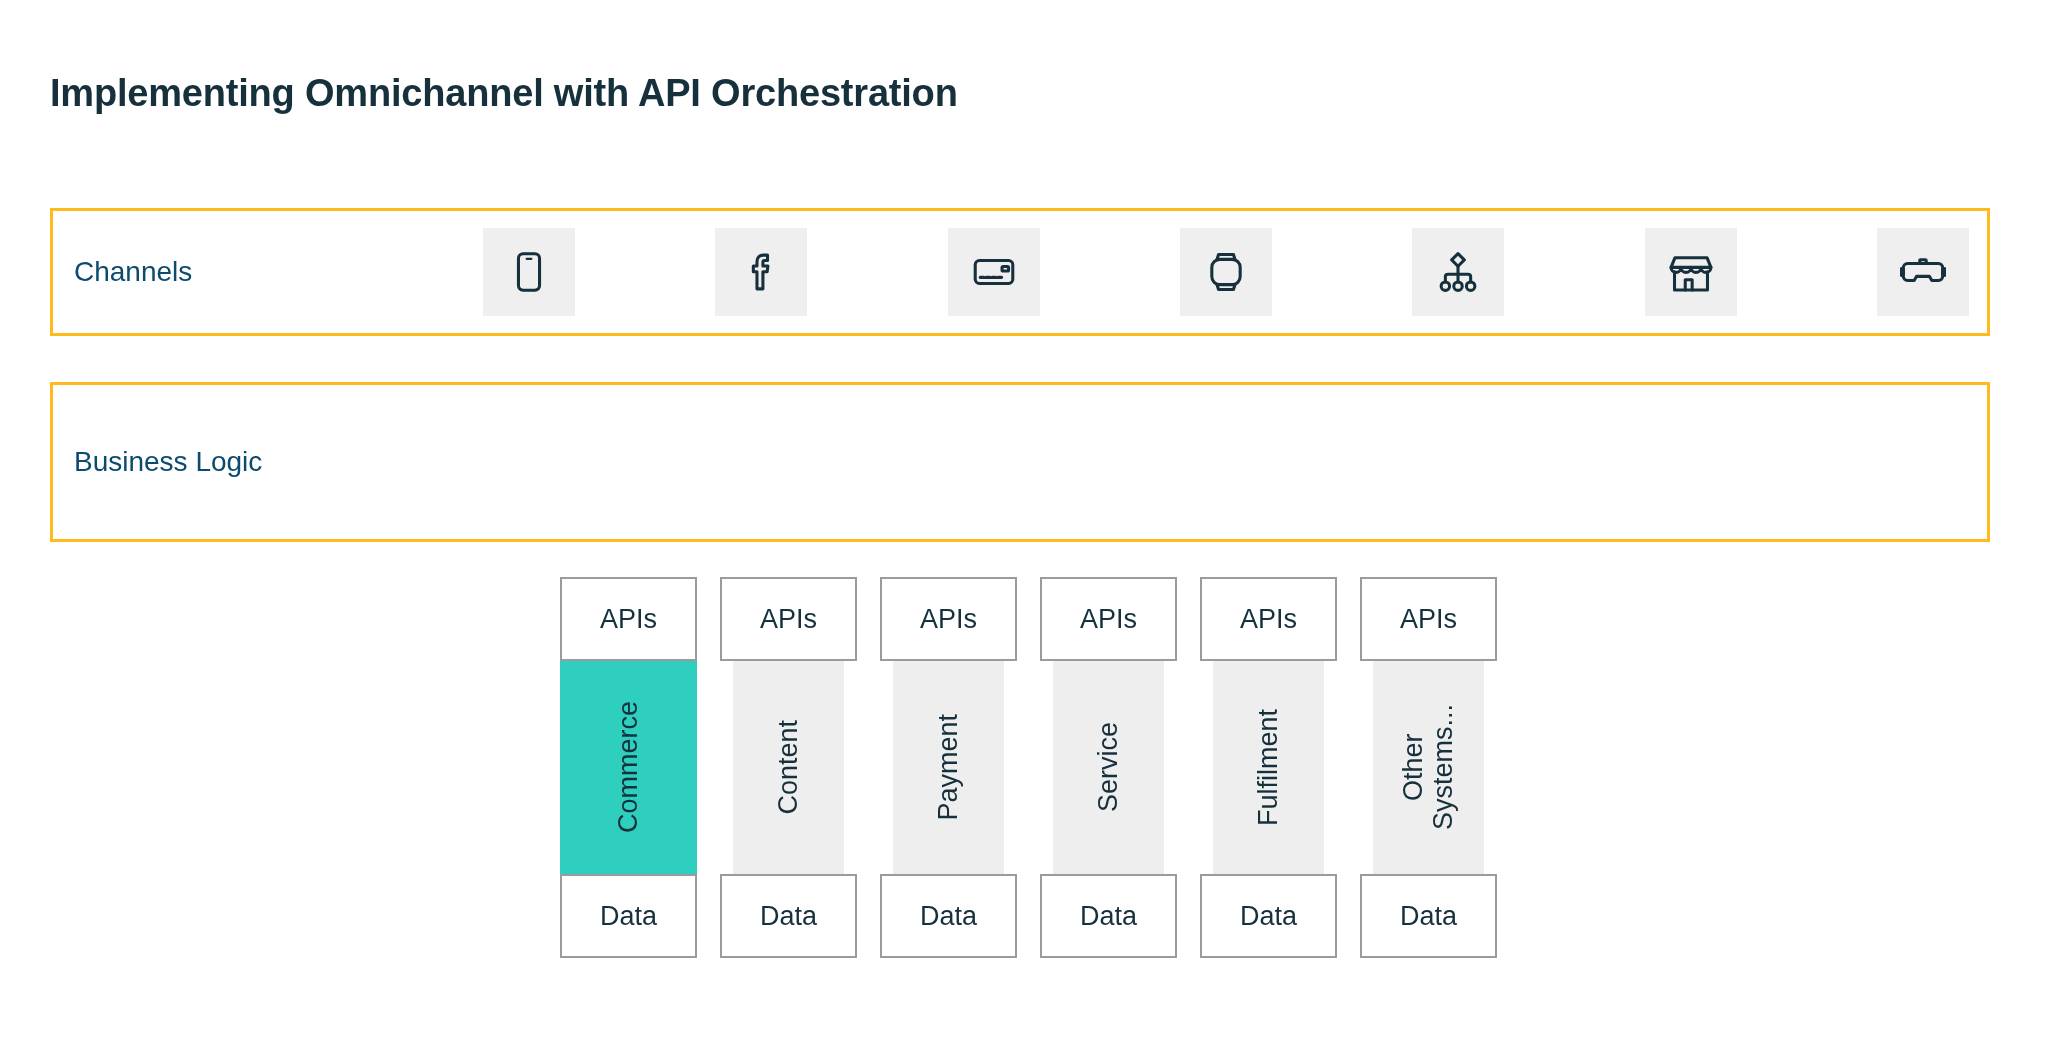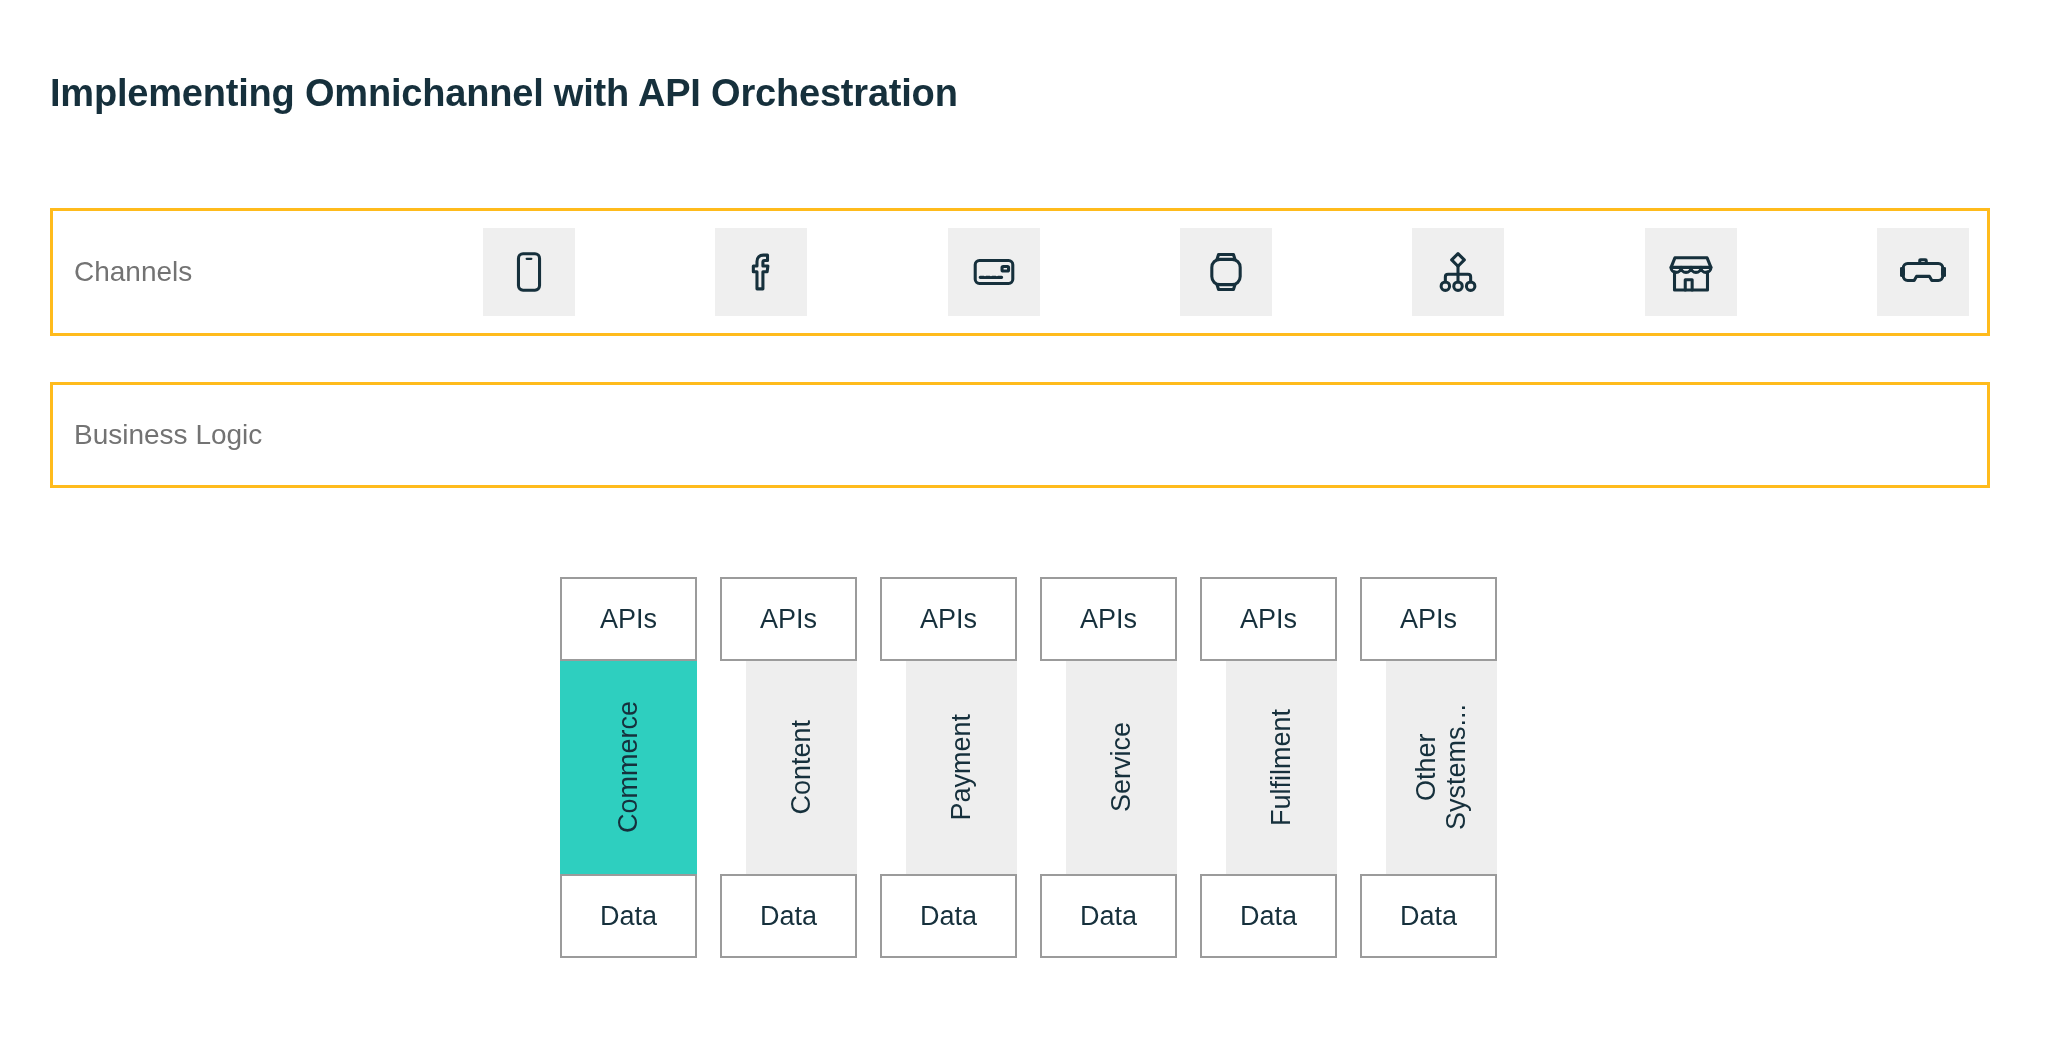--- a/index.html
+++ b/index.html
@@ -33,29 +33,29 @@
 
   
   .band {
     position: absolute;
     left: 50px;
     width: 1940px;
     border: 3px solid #FFBB1C;
     background: #ffffff;
   }
   #channels-band { top: 208px;  height: 128px; }
-  #logic-band    { top: 382px;  height: 106px; }
+  #logic-band    { top: 382px;  height: 160px; }
 
   .band-label {
     position: absolute;
     left: 21px;
     top: 50%;
     transform: translateY(-50%);
     font-size: 28px;
-    color: #737373;
+    color: #0c4a6e;
     white-space: nowrap;
   }
 
   
   #channel-tiles {
     position: absolute;
     left: 430px;
     top: 0;
     bottom: 0;
     right: 18px;
@@ -107,21 +107,21 @@
     position: absolute;
     left: 560px;
     top: 577px;
     display: flex;
     gap: 23px;
   }
   .service-column {
     width: 137px;
     display: flex;
     flex-direction: column;
-    align-items: flex-end;
+    align-items: center;
     position: relative;
   }
   .api-box, .data-box {
     width: 137px;
     height: 84px;
     border: 2px solid #9b9b9b;
     background: #ffffff;
     display: flex;
     align-items: center;
     justify-content: center;

